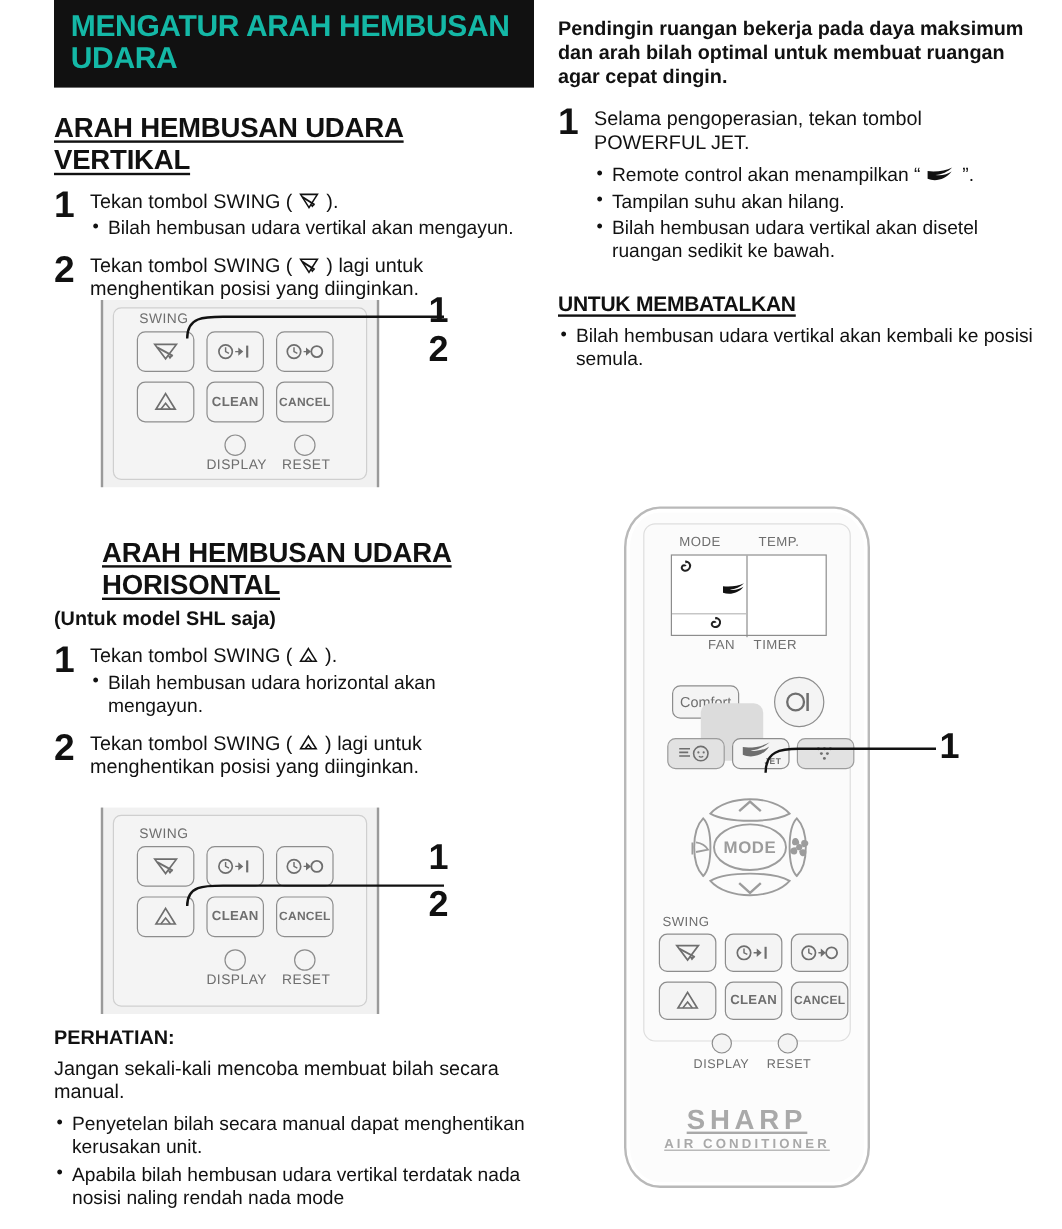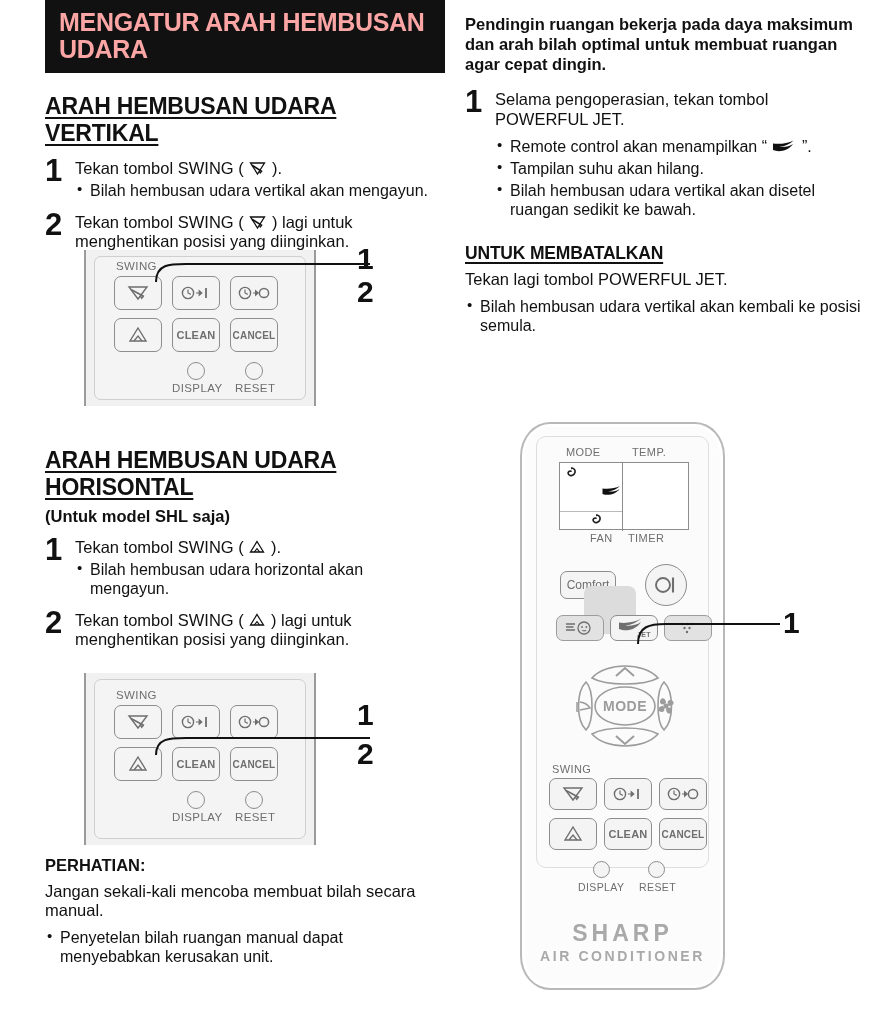--- a/index.html
+++ b/index.html
@@ -8,21 +8,21 @@
     font-family:"Liberation Sans", sans-serif;
     color:#111;
   }
   .page{position:absolute;inset:0;}
   .col{position:absolute;top:0;}
   .col-left{left:45px;width:400px;}
   .col-right{left:465px;width:400px;}
 
   
   .bar-title{
-    background:#111;color:#fca5a5;
+    background:#111;color:#14b8a6;
     font-weight:bold;font-size:25px;line-height:1.08;
     letter-spacing:-0.3px;
     padding:9px 8px 10px 14px;
     margin:0;
     text-transform:uppercase;
   }
   .sec-head{
     font-weight:bold;font-size:23px;letter-spacing:-0.2px;
     text-decoration:underline;text-underline-offset:3px;
     text-decoration-thickness:2px;
@@ -97,24 +97,24 @@
     border:1.5px solid #dedede;border-radius:10px;background:#fbfbfb;
   }
   .lcd{
     position:absolute;border:1.5px solid #8d8d8d;background:#fff;
     box-sizing:border-box;
   }
   .lcd-sep-v{position:absolute;background:#8d8d8d;width:1.4px;}
   .lcd-sep-h{position:absolute;background:#b9b9b9;height:1.4px;}
   .brand{
     position:absolute;width:100%;text-align:center;
-    color:#a9a9a9;font-weight:bold;letter-spacing:4px;
+    color:#a9a9a9;font-weight:bold;letter-spacing:4px;text-decoration:underline;
   }
   .brand-main{font-size:23px;}
-  .brand-sub{font-size:14px;letter-spacing:2.6px;}
+  .brand-sub{font-size:11px;letter-spacing:2.6px;}
   svg{display:block;overflow:visible;}
 </style>
 </head>
 <body>
 
 <div class="page">
 
   <div class="col col-left">
 
     <h1 class="bar-title">MENGATUR ARAH HEMBUSAN UDARA</h1>
@@ -151,21 +151,21 @@
               <path d="M1.5 2 L15.5 2 L8.5 13 Z" fill="none" stroke="#111" stroke-width="1.3"></path>
               <path d="M3 4.2 L13.2 10.6" stroke="#111" stroke-width="1.6"></path>
               <path d="M13.2 10.6 l-3.6 -0.2 l1.6 2.6 Z" fill="#111"></path>
             </svg>
           </span>
           <span>) lagi untuk menghentikan posisi yang diinginkan.</span>
         </div>
       </div>
     </div>
 
-    <h2 class="sec-head two-line" style="margin-top:196px;">
+    <h2 class="sec-head two-line" style="margin-top:196px;margin-left:40px;">
       <span>ARAH HEMBUSAN UDARA</span><br>
       <span>HORISONTAL</span>
     </h2>
     <div class="note-line">(Untuk model SHL saja)</div>
 
     <div class="step">
       <div class="step-num">1</div>
       <div class="step-body">
         <div class="step-title">
           <span>Tekan tombol SWING (</span>
@@ -196,21 +196,22 @@
           </span>
           <span>) lagi untuk menghentikan posisi yang diinginkan.</span>
         </div>
       </div>
     </div>
 
     <div style="margin-top:207px;">
       <div class="para bold">PERHATIAN:</div>
       <div class="para">Jangan sekali-kali mencoba membuat bilah secara manual.</div>
       <ul class="bullets" style="margin-top:7px;">
-        <li>Penyetelan bilah ruangan manual dapat menyebabkan kerusakan unit.</li>
+        <li>Penyetelan bilah secara manual dapat menghentikan kerusakan unit.</li>
+        <li>Apabila bilah hembusan udara vertikal terdatak nada nosisi naling rendah nada mode</li>
       </ul>
     </div>
   </div>
 
   <div class="remote-wrap" style="left:84px;top:250px;width:232px;height:156px;">
     <div class="remote-partial" style="width:232px;height:156px;">
       <div class="remote-inner"></div>
       <div class="lbl" style="left:30px;top:10px;">SWING</div>
 
       <div class="btn" style="left:28px;top:26px;width:48px;height:34px;">
@@ -328,21 +329,20 @@
             </span>
             <span>”.</span>
           </li>
           <li>Tampilan suhu akan hilang.</li>
           <li>Bilah hembusan udara vertikal akan disetel ruangan sedikit ke bawah.</li>
         </ul>
       </div>
     </div>
 
     <h2 class="sec-head" style="margin-top:24px;font-size:17.5px;">UNTUK MEMBATALKAN</h2>
-    <div class="para">Tekan lagi tombol POWERFUL JET.</div>
     <ul class="bullets" style="margin-top:7px;">
       <li>Bilah hembusan udara vertikal akan kembali ke posisi semula.</li>
     </ul>
   </div>
 
   <div class="remote-full" style="left:520px;top:422px;width:205px;height:568px;">
 
     <div class="remote-face"></div>
 
     <div class="lbl" style="left:44px;top:22px;font-size:11px;">MODE</div>

